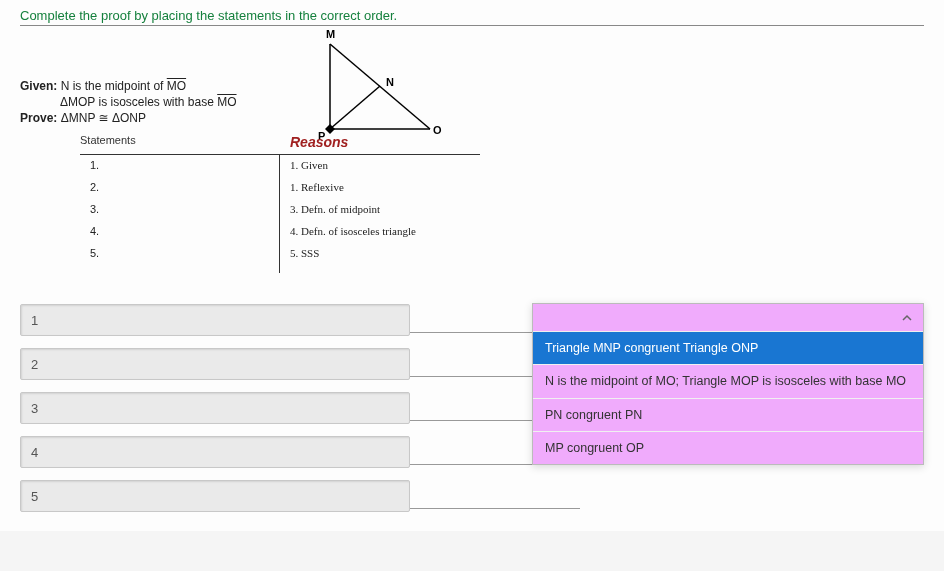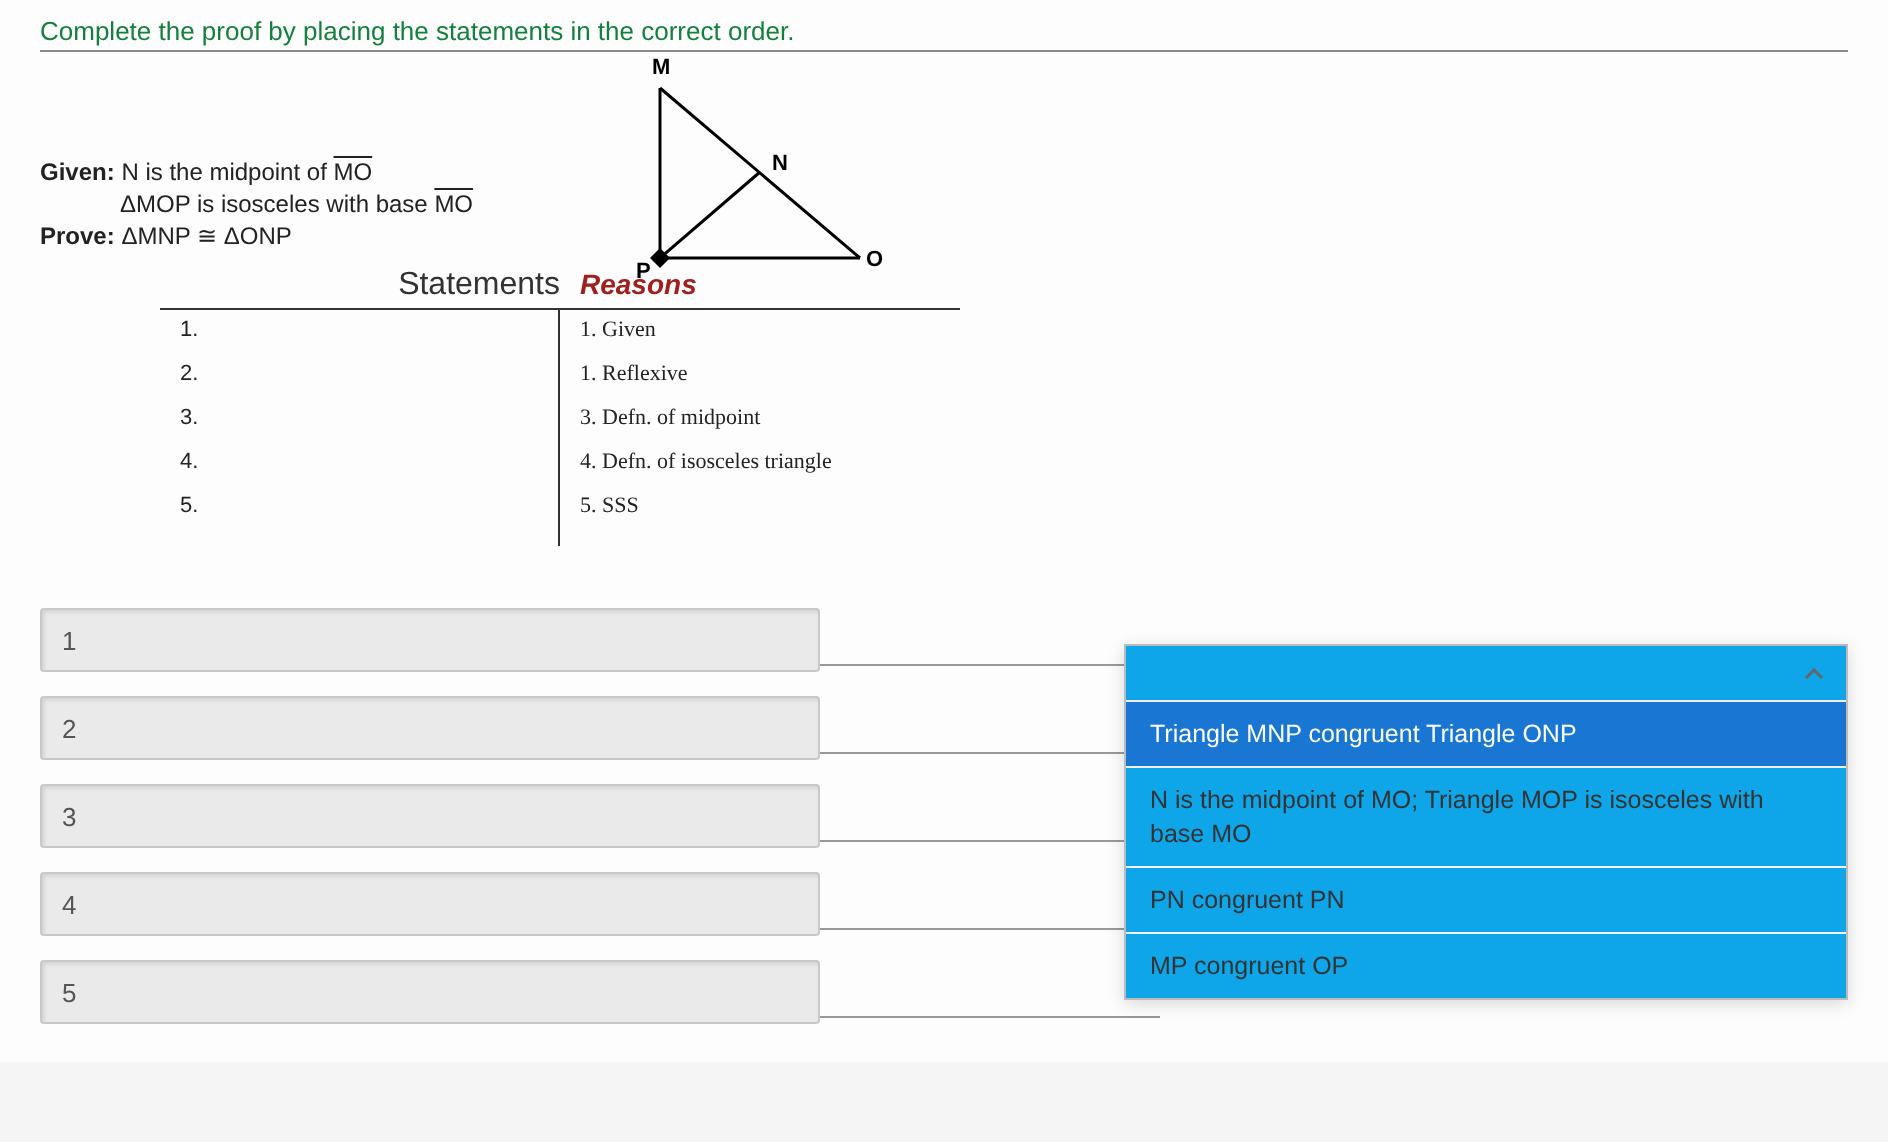--- a/index.html
+++ b/index.html
@@ -89,27 +89,26 @@
       width: 170px;
       border-bottom: 1px solid #999;
       height: 1px;
       align-self: flex-end;
       margin-bottom: 4px;
     }
     .dropdown-panel {
       position: absolute;
       right: 0px;
       top: 0px;
-      width: 362px;
-      background: #0ea5e9;
+      width: 392px;
+      background: #f0abfc;
       border: 1px solid #bbb;
       box-shadow: 0 2px 8px rgba(0,0,0,0.15);
       font-size: 12.5px;
       z-index: 10;
-      margin-top: 19px;
     }
     .dropdown-header {
       height: 28px;
       display: flex;
       justify-content: flex-end;
       align-items: center;
       padding: 0 10px;
       border-bottom: 1px solid #eee;
     }
     .chevron {
@@ -162,21 +161,21 @@
       </svg>
       <span style="position:absolute;left:26px;top:-6px;font-size:11px;font-weight:bold">M</span>
       <span style="position:absolute;left:86px;top:42px;font-size:11px;font-weight:bold">N</span>
       <span style="position:absolute;left:18px;top:96px;font-size:11px;font-weight:bold">P</span>
       <span style="position:absolute;left:133px;top:90px;font-size:11px;font-weight:bold">O</span>
     </div>
   </div>
 
   <div class="proof-table">
     <div style="position:relative;">
-      <div style="position:absolute;top:-20px;width:200px;text-align:right;font-size:16px;color:#333;">Statements</div>
+      <div style="position:absolute;top:-20px;width:200px;text-align:left;font-size:11px;color:#333;">Statements</div>
       <div class="proof-col statements">
         <div class="item">1.</div>
         <div class="item">2.</div>
         <div class="item">3.</div>
         <div class="item">4.</div>
         <div class="item">5.</div>
       </div>
     </div>
     <div style="position:relative;">
       <div style="position:absolute;top:-20px;left:10px;font-size:14px;color:#a02020;font-style:italic;font-weight:bold;">Reasons</div>

